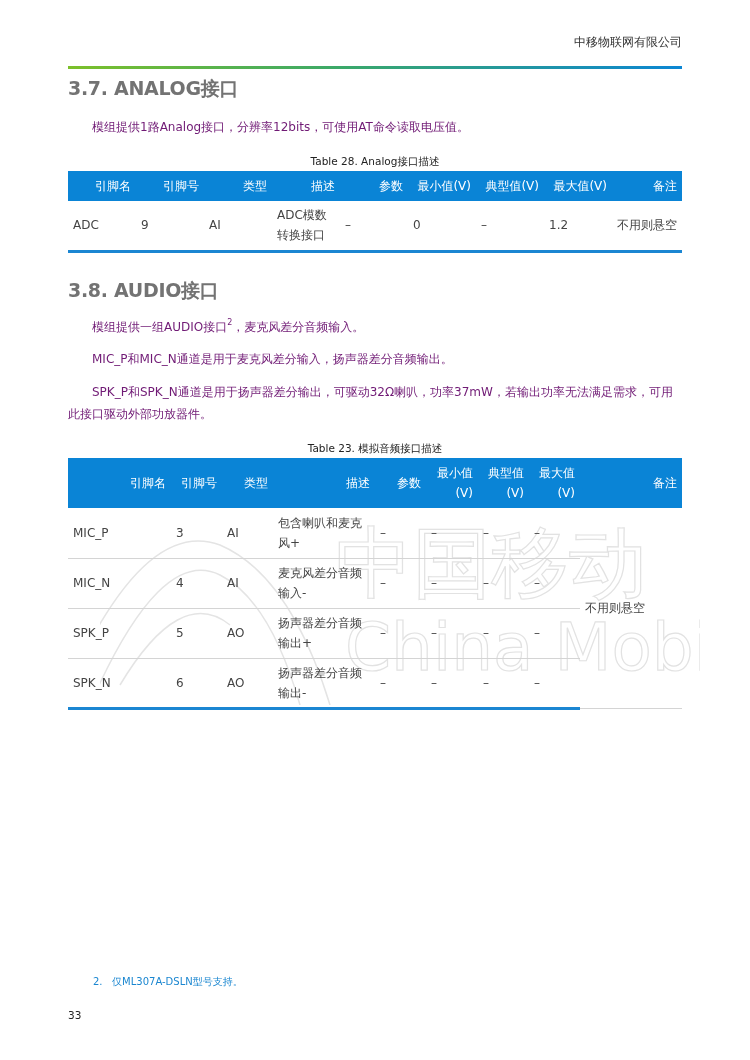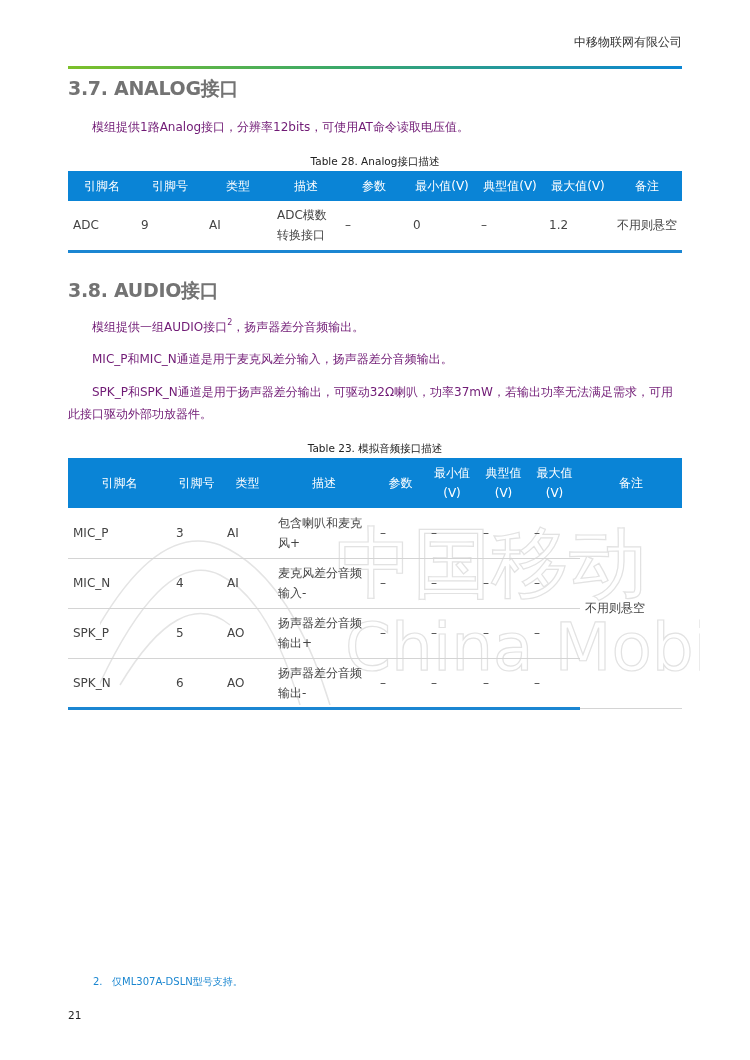--- a/index.html
+++ b/index.html
@@ -11,21 +11,21 @@
     background: linear-gradient(to right, #7cc02a 0%, #3aa86a 45%, #0b86d4 100%); }
 
   h2.section { position: absolute; left: 68px; font-size: 19px; font-weight: bold; color: #737373; letter-spacing: -0.3px; }
   .para { position: absolute; left: 68px; width: 614px; font-size: 12px; line-height: 22px; color: #701a75; }
   .para .indent { display: inline-block; width: 24px; }
   .para sup { font-size: 8px; vertical-align: top; position: relative; top: -4px; }
 
   .caption { position: absolute; left: 68px; width: 614px; text-align: center; font-size: 10.5px; color: #222; }
 
   table.spec { position: absolute; left: 68px; width: 614px; border-collapse: collapse; font-size: 12px; }
-  table.spec th { background: #0a84d6; color: #ffffff; font-weight: normal; text-align: center; padding: 0 5px; vertical-align: middle; }
+  table.spec th { background: #0a84d6; color: #ffffff; font-weight: normal; text-align: right; padding: 0 5px; vertical-align: middle; }
   table.spec td { padding: 0 5px; vertical-align: middle; color: #444; line-height: 20px; }
   table.spec tr.body-row td { border-bottom: 1px solid #d4d4d4; }
   table.spec tr.last-row td { border-bottom: 3px solid #1b86d2; }
   table.spec td.note-merged { border-bottom: 3px solid #1b86d2; }
 
   .t22 { top: 171px; }
   .t22 th { height: 30px; }
   .t22 td { height: 50px; }
 
   .t23 { top: 458px; }
@@ -82,21 +82,21 @@
       <td>–</td>
       <td>0</td>
       <td>–</td>
       <td>1.2</td>
       <td>不用则悬空</td>
     </tr>
   </tbody>
 </table>
 
 <h2 class="section" style="top:278px;">3.8. AUDIO接口</h2>
-<p class="para" style="top:316px;"><span class="indent"></span><span>模组提供一组AUDIO接口</span><sup>2</sup><span>，扬声器差分音频输出。</span></p>
+<p class="para" style="top:316px;"><span class="indent"></span><span>模组提供一组AUDIO接口</span><sup>2</sup><span>，麦克风差分音频输入。</span></p>
 <p class="para" style="top:348px;"><span class="indent"></span><span>MIC_P和MIC_N通道是用于麦克风差分输入，扬声器差分音频输出。</span></p>
 <p class="para" style="top:381px;"><span class="indent"></span><span>SPK_P和SPK_N通道是用于扬声器差分输出，可驱动32Ω喇叭，功率37mW，若输出功率无法满足需求，可用此接口驱动外部功放器件。</span></p>
 
 <div class="caption" style="top:442px;text-align:center;">Table 23. 模拟音频接口描述</div>
 
 <svg class="watermark" viewBox="0 0 600 200">
   <g fill="none" stroke="#e4e4e4" stroke-width="1.5">
     <path d="M -40 200 Q 40 10 120 40 Q 190 70 230 200"></path>
     <path d="M -10 200 Q 60 40 120 70 Q 170 95 200 200"></path>
     <path d="M 20 180 Q 80 80 130 120"></path>
@@ -171,13 +171,13 @@
       <td>–</td>
       <td>–</td>
       <td>–</td>
     </tr>
   </tbody>
 </table>
 
 <div class="footnote">
   <span>2.</span>&nbsp;&nbsp;&nbsp;<span>仅ML307A-DSLN型号支持。</span>
 </div>
-<div class="page-num">21</div>
+<div class="page-num">33</div>
 
 </body></html>

